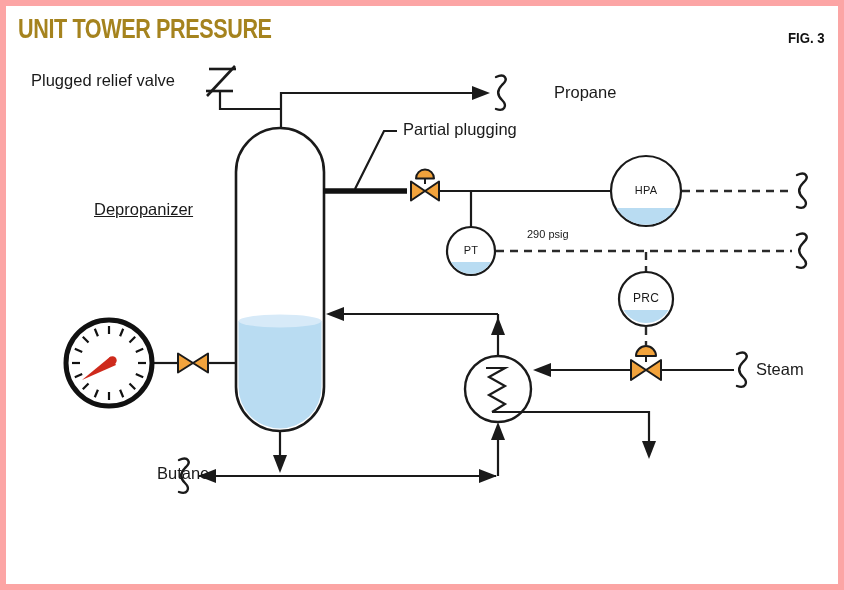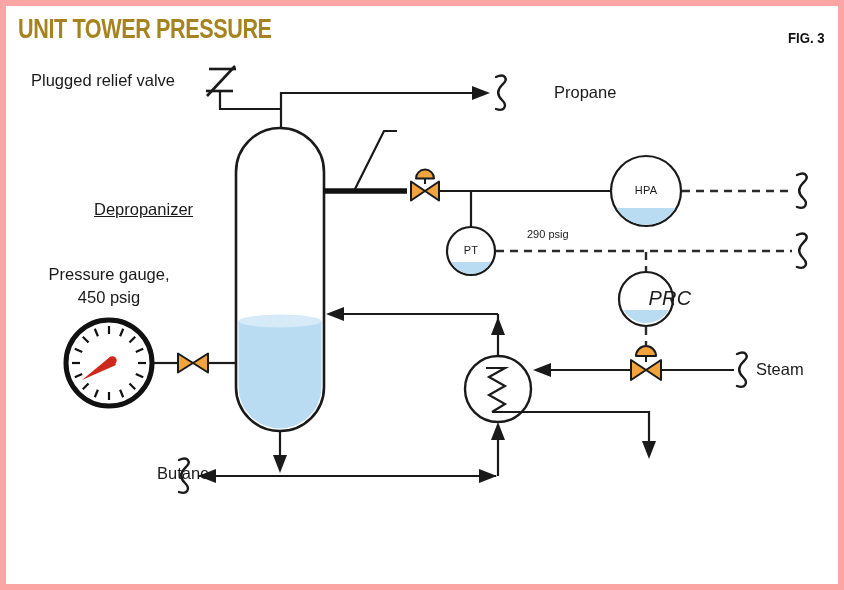--- a/index.html
+++ b/index.html
@@ -166,28 +166,25 @@
       <polygon points="192,470 210,463 210,477"></polygon>
       <polygon points="491,470 473,463 473,477"></polygon>
     </g>
   </svg>
 
   <div class="title">UNIT TOWER PRESSURE</div>
   <div class="figno">FIG. 3</div>
 
   <div class="lbl" style="left:25px;top:65px;">Plugged relief valve</div>
   <div class="lbl" style="left:508px;top:77px;margin-left:40px;">Propane</div>
+  <div class="lbl" style="left:397px;top:114px;">Partial plugging</div>
   <div class="lbl right" style="left:88px;top:194px;width:140px;">Depropanizer</div>
   <div class="lbl" style="left:521px;top:222px;font-size:11px;">290 psig</div>
 
-  <div class="lbl center" style="left:23px;top:257px;width:160px;white-space:normal;line-height:1.4;">
-    <div>Pressure gauge,</div>
-    <div>450 psig</div>
-  </div>
 
   <div class="lbl" style="left:750px;top:354px;">Steam</div>
   <div class="lbl" style="left:107px;top:458px;margin-left:44px;">Butane</div>
 
   <div class="instr" style="left:640px;top:184px;">HPA</div>
   <div class="instr" style="left:465px;top:244px;">PT</div>
-  <div class="instr" style="left:664px;top:292px;font-size:20px;font-style:italic;">PRC</div>
+  <div class="instr" style="left:640px;top:292px;font-size:12px;">PRC</div>
 
 </div>
 
 </body></html>

